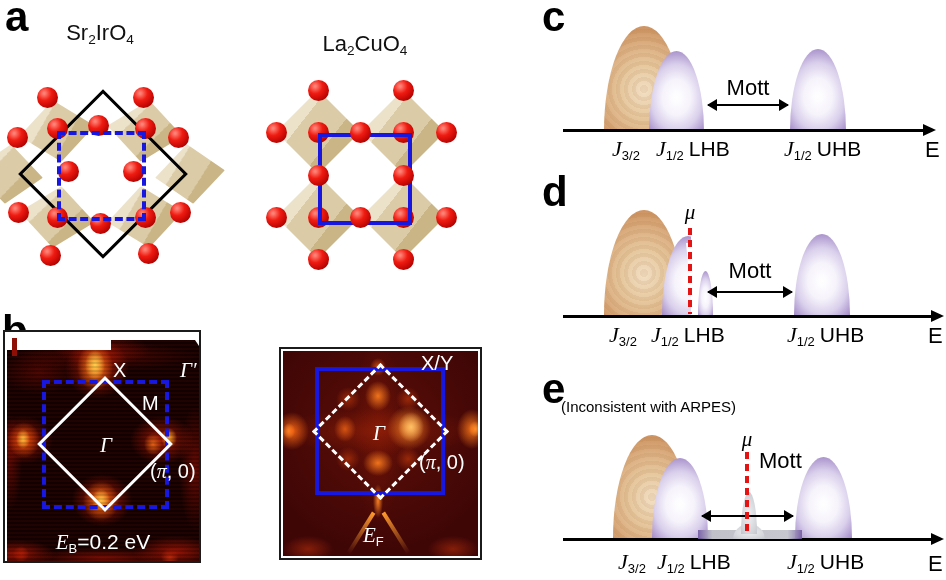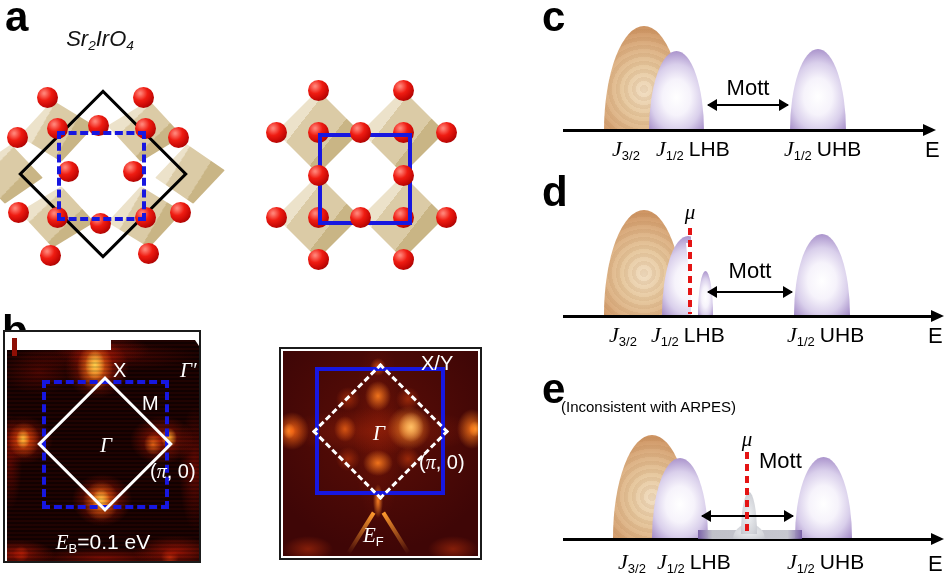--- a/index.html
+++ b/index.html
@@ -113,22 +113,25 @@
     background:linear-gradient(90deg,rgba(111,85,160,0.85) 0%,#c0c1c9 14%,#c6c7cf 86%,rgba(111,85,160,0.85) 100%);}
   .notch{position:absolute;background:#fff;clip-path:polygon(0 0,100% 0,58% 100%);z-index:5;}
 </style>
 </head>
 <body>
 
 <div class="fig">
 
   <div class="pletter" style="left:5px;top:-4px;">a</div>
 
-  <div class="title" style="left:0;top:26px;width:200px;font-style:italic;">
+  <div class="title" style="left:0;top:20px;width:200px;">
     <span>Sr</span><sub>2</sub><span>IrO</span><sub>4</sub>
+  </div>
+  <div class="title" style="left:250px;top:31px;width:230px;">
+    <span>La</span><sub>2</sub><span>CuO</span><sub>4</sub>
   </div>
 
   <div class="abs" style="left:0;top:80px;width:210px;height:210px;">
     <div class="octa" style="left:19px;top:20px;width:76px;height:62px;transform:rotate(-8deg);"></div>
     <div class="octa" style="left:107px;top:20px;width:76px;height:62px;transform:rotate(8deg);"></div>
     <div class="octa" style="left:19px;top:106px;width:76px;height:62px;transform:rotate(8deg);"></div>
     <div class="octa" style="left:107px;top:106px;width:76px;height:62px;transform:rotate(-8deg);"></div>
     <div class="octa" style="left:-27px;top:64px;width:70px;height:60px;transform:rotate(6deg);"></div>
     <div class="octa" style="left:155px;top:64px;width:70px;height:60px;transform:rotate(-6deg);"></div>
 
@@ -186,21 +189,21 @@
   <div class="map-frame" style="left:3px;top:330px;width:194px;height:229px;">
     <div class="red-tick"></div>
     <div class="arpes1"></div>
     <div class="cell-dashed bz-square" style="left:37px;top:48px;width:119px;height:121px;"></div>
     <div class="bz-diamond-solid" style="left:51.5px;top:63.5px;width:90px;height:90px;"></div>
     <div class="map-label" style="left:108px;top:27px;">X</div>
     <div class="map-label map-gamma" style="left:175px;top:26px;">Γ′</div>
     <div class="map-label" style="left:137px;top:60px;">M</div>
     <div class="map-label map-gamma" style="left:95px;top:101px;">Γ</div>
     <div class="map-label" style="left:145px;top:128px;"><span>(</span><span class="math">π</span><span>, 0)</span></div>
-    <div class="map-label" style="left:38px;top:198px;width:120px;text-align:center;font-size:21px;"><span class="math">E</span><sub>B</sub><span>=0.1 eV</span></div>
+    <div class="map-label" style="left:38px;top:198px;width:120px;text-align:center;font-size:21px;"><span class="math">E</span><sub>B</sub><span>=0.2 eV</span></div>
   </div>
 
   <div class="map-frame" style="left:279px;top:347px;width:199px;height:209px;">
     <div class="arpes2"></div>
     <div class="branch" style="left:78px;top:160px;transform:rotate(32deg);"></div>
     <div class="branch" style="left:113px;top:160px;transform:rotate(-32deg);"></div>
     <div class="cell-solid bz-square" style="left:34px;top:18px;width:122px;height:120px;"></div>
     <div class="bz-diamond-dashed" style="left:50.5px;top:33.5px;width:91px;height:91px;"></div>
     <div class="map-label" style="left:140px;top:3px;">X/Y</div>
     <div class="map-label map-gamma" style="left:92px;top:72px;">Γ</div>

